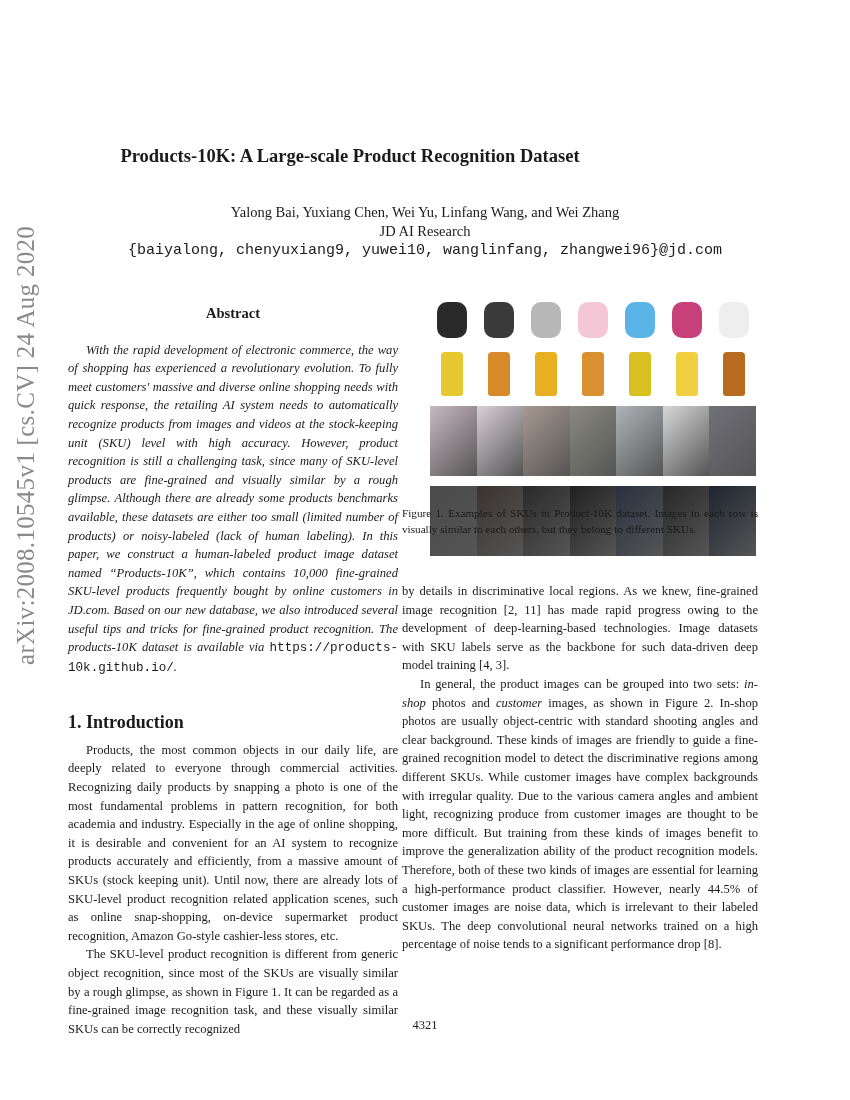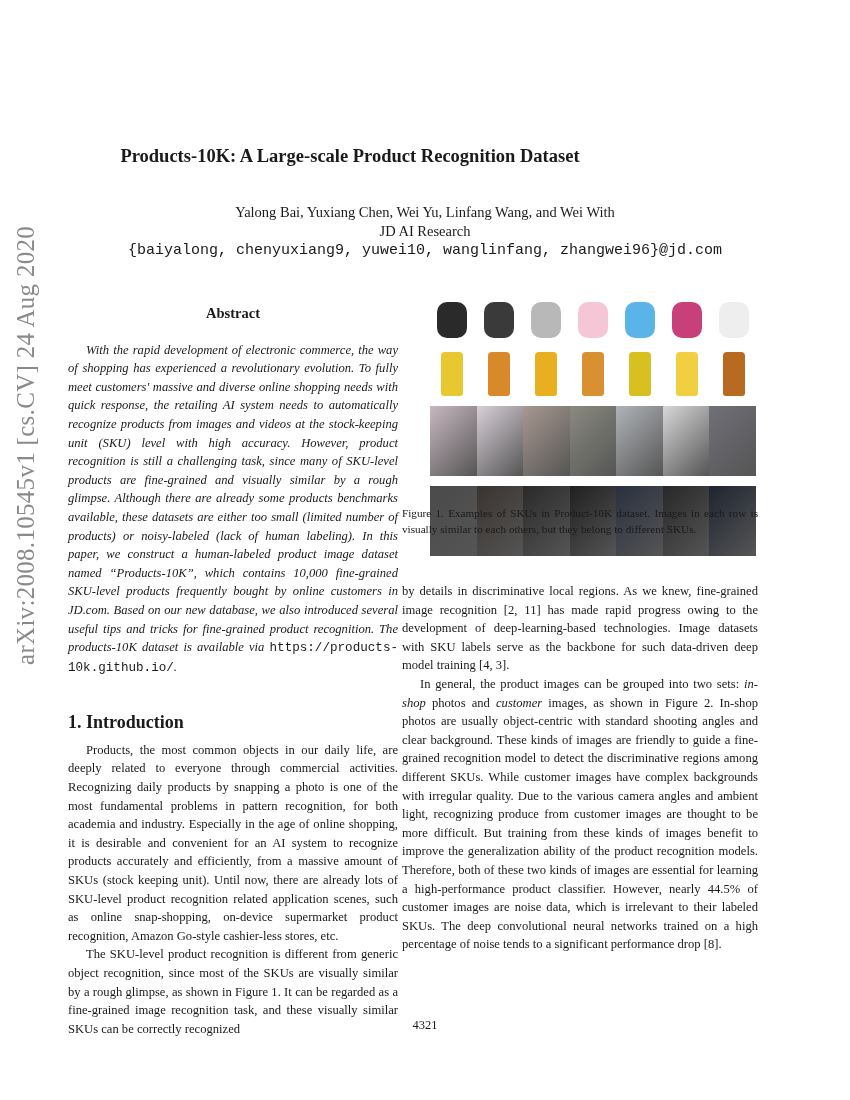--- a/index.html
+++ b/index.html
@@ -22,21 +22,21 @@
   .photo-row .fig-cell { height:70px; }
   .caption { position:absolute; left:402px; top:506px; width:356px; font-size:11.2px; line-height:15.5px; text-align:justify; }
   .pagenum { position:absolute; top:1018px; left:0; width:850px; text-align:center; font-size:12.5px; }
   em { font-style:italic; }
 </style>
 </head>
 <body>
 
 <div class="title">Products-10K: A Large-scale Product Recognition Dataset</div>
 <div class="authors">
-  <div>Yalong Bai, Yuxiang Chen, Wei Yu, Linfang Wang, and Wei With</div>
+  <div>Yalong Bai, Yuxiang Chen, Wei Yu, Linfang Wang, and Wei Zhang</div>
   <div>JD AI Research</div>
 </div>
 <div class="emails">{baiyalong, chenyuxiang9, yuwei10, wanglinfang, zhangwei96}@jd.com</div>
 
 <div class="arxiv">arXiv:2008.10545v1  [cs.CV]  24 Aug 2020</div>
 
 <div class="col left" style="top:296px;">
   <div class="abs-title">Abstract</div>
   <div class="abs">
     <p><span>With the rapid development of electronic commerce, the way of shopping has experienced a revolutionary evolution. To fully meet customers' massive and diverse online shopping needs with quick response, the retailing AI system needs to automatically recognize products from images and videos at the stock-keeping unit (SKU) level with high accuracy. However, product recognition is still a challenging task, since many of SKU-level products are fine-grained and visually similar by a rough glimpse. Although there are already some products benchmarks available, these datasets are either too small (limited number of products) or noisy-labeled (lack of human labeling). In this paper, we construct a human-labeled product image dataset named “Products-10K”, which contains 10,000 fine-grained SKU-level products frequently bought by online customers in JD.com. Based on our new database, we also introduced several useful tips and tricks for fine-grained product recognition. The products-10K dataset is available via </span><span class="mono">https://products-10k.github.io/</span><span>.</span></p>

